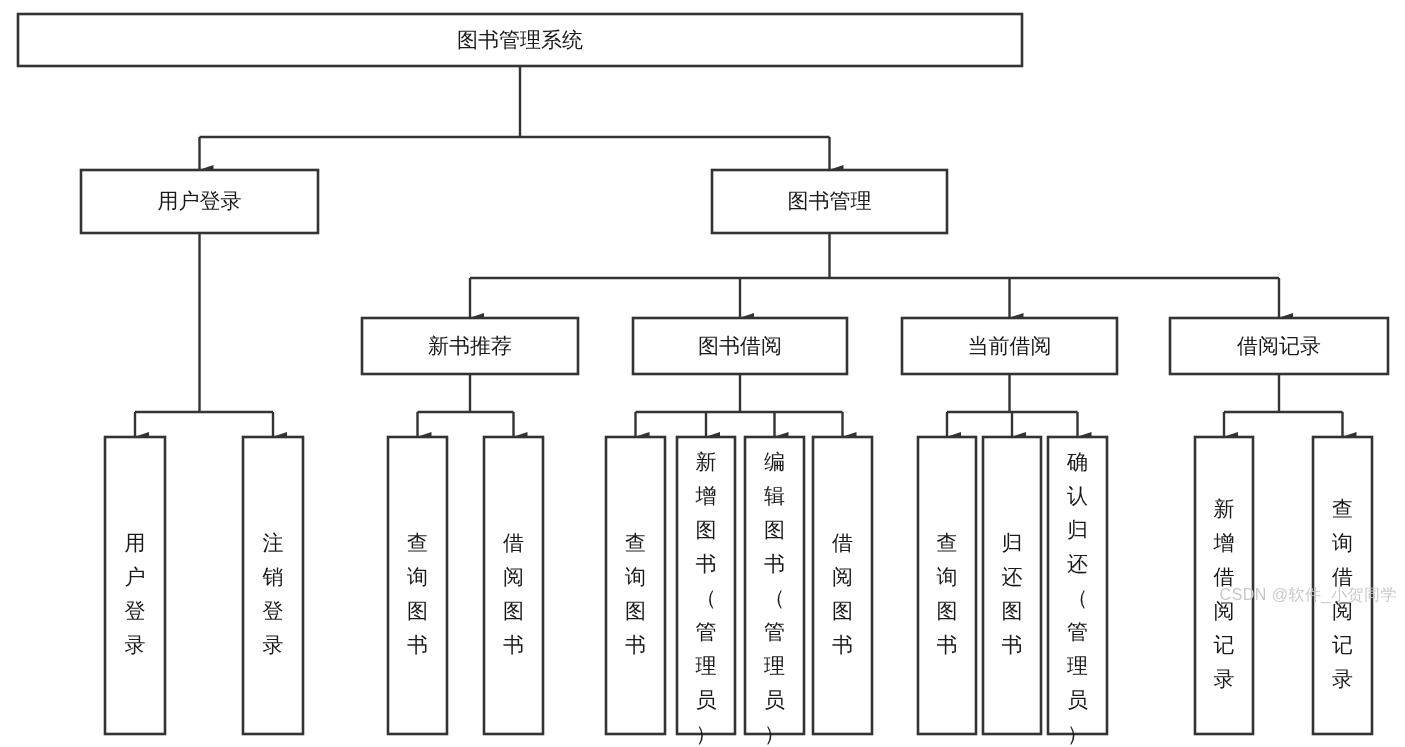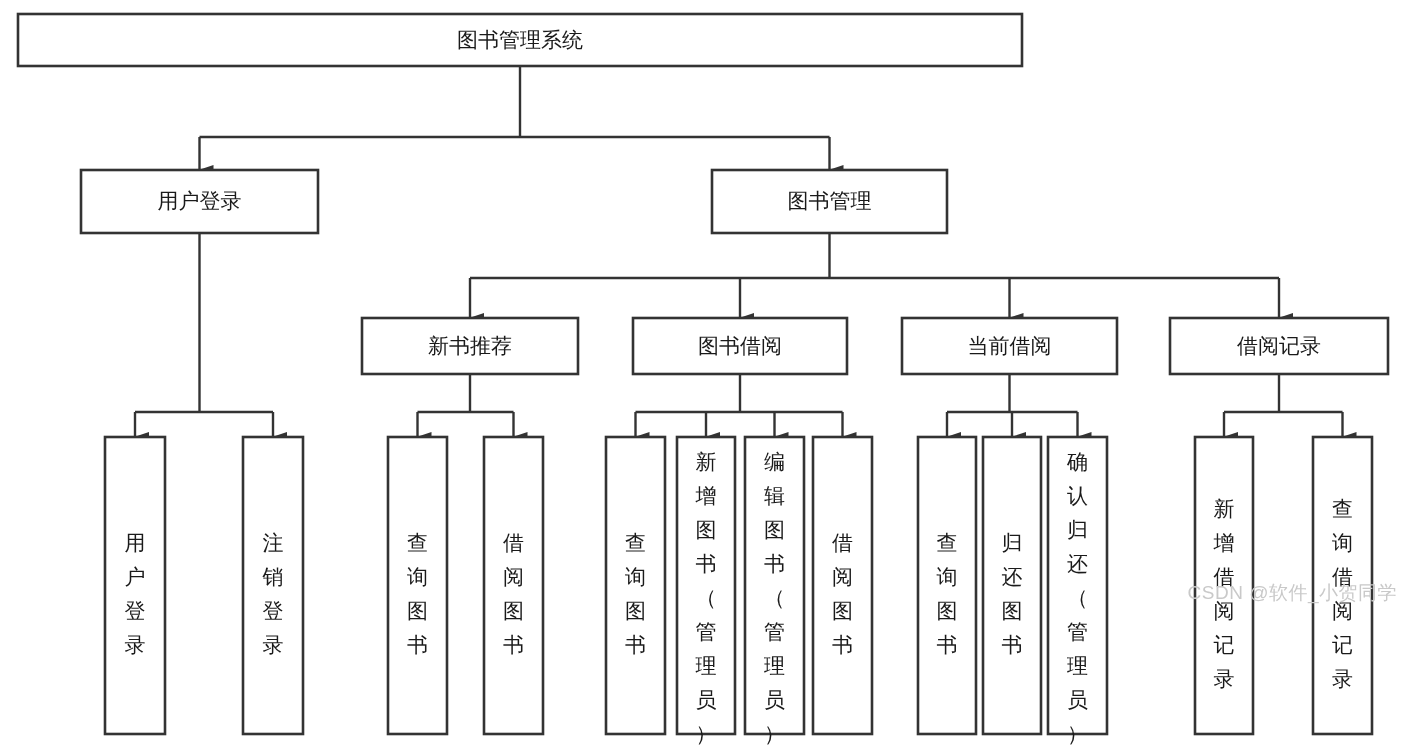--- a/index.html
+++ b/index.html
@@ -45,21 +45,21 @@
   }
   .arrow-head {
     fill: #333333;
     stroke: none;
   }
   .watermark-text {
     position: absolute;
     right: 8px;
     bottom: 6px;
     font-family: "Liberation Sans", sans-serif;
-    font-size: 19px;
+    font-size: 16px;
     color: #c9c9c9;
     letter-spacing: 0.5px;
     white-space: nowrap;
     user-select: none;
   }
 </style>
 </head>
 <body>
 
 <div id="diagram-root">

